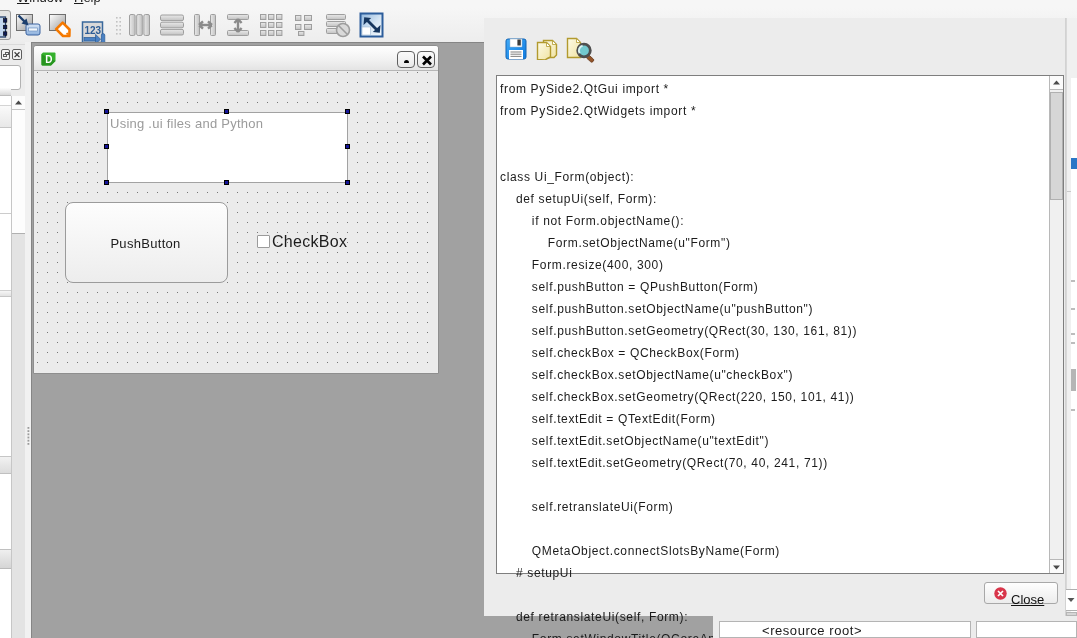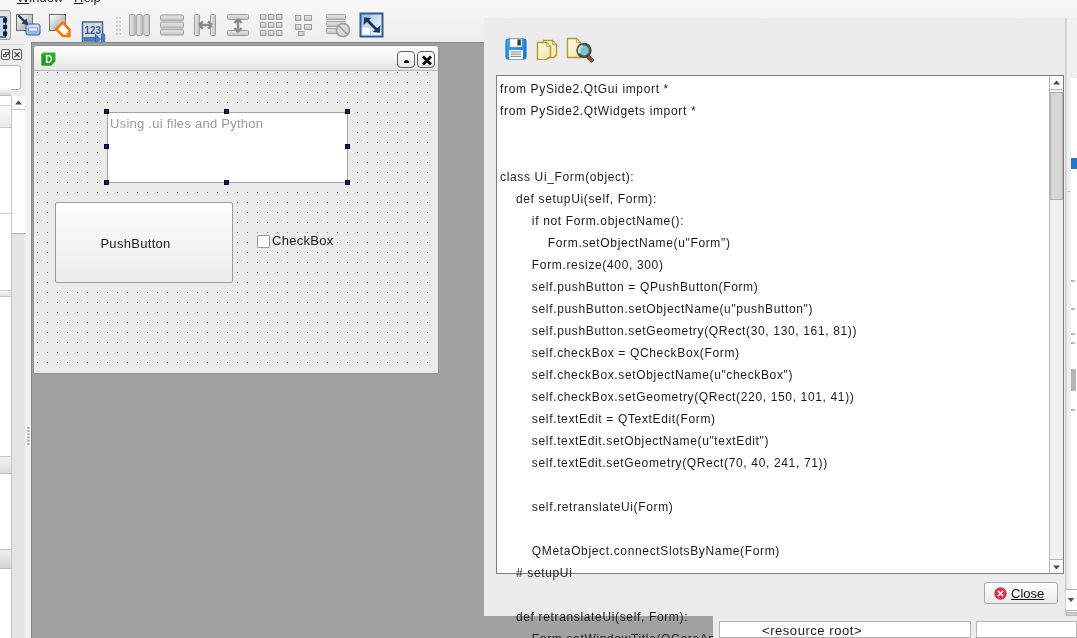--- a/index.html
+++ b/index.html
@@ -243,26 +243,26 @@
         </svg>
     </div>
   </div>
 
   <div class="abs" style="left:3px;top:26px;width:400px;height:300px;background:#ebebeb;background-image:radial-gradient(circle at 0.5px 0.5px, #757575 0.6px, transparent 0.9px);background-size:10px 10px;">
 
     <div class="abs" style="left:70px;top:40px;width:241px;height:71px;background:#ffffff;border:1px solid #a2a2a2;padding-left:48px;">
       <div class="abs" style="left:2px;top:3px;font-size:13px;color:#9b9b9b;letter-spacing:0.25px;">Using .ui files and Python</div>
     </div>
 
-    <div class="abs" style="left:18px;top:130px;width:178px;height:81px;background:linear-gradient(#fdfdfd,#ededed);border:1px solid #9b9b9b;border-radius:2px;">
+    <div class="abs" style="left:28px;top:130px;width:163px;height:81px;background:linear-gradient(#fdfdfd,#ededed);border:1px solid #9b9b9b;border-radius:8px;">
       <div class="abs" style="left:0;top:33px;width:159px;text-align:center;font-size:13px;color:#1c1c1c;letter-spacing:0.3px;">PushButton</div>
     </div>
 
     <div class="abs" style="left:220px;top:163px;width:13px;height:13px;background:#ffffff;border:1px solid #9b9b9b;border-radius:1px;"></div>
-    <div class="abs" style="left:235px;top:161px;font-size:13px;color:#1c1c1c;letter-spacing:0.3px;">CheckBox</div>
+    <div class="abs" style="left:235px;top:161px;font-size:16px;color:#1c1c1c;letter-spacing:0.3px;">CheckBox</div>
 
     <div class="hd" style="left:66.5px;top:36.5px;"></div>
     <div class="hd" style="left:187px;top:36.5px;"></div>
     <div class="hd" style="left:307.5px;top:36.5px;"></div>
     <div class="hd" style="left:66.5px;top:72px;"></div>
     <div class="hd" style="left:307.5px;top:72px;"></div>
     <div class="hd" style="left:66.5px;top:107.5px;"></div>
     <div class="hd" style="left:187px;top:107.5px;"></div>
     <div class="hd" style="left:307.5px;top:107.5px;"></div>
   </div>
@@ -359,21 +359,21 @@
       </div>
       <div class="abs" style="left:0;top:16px;width:13px;height:108px;background:#d6d6d6;border:1px solid #b0b0b0;"></div>
     </div>
   </div>
 
   <div class="abs" style="left:500px;top:564px;width:74px;height:22px;background:linear-gradient(#fefefe,#ececec);border:1px solid #a8a8a8;border-radius:3px;">
     <svg class="abs" style="left:9px;top:4px;" width="13" height="13" viewBox="0 0 13 13">
       <circle cx="6.5" cy="6.5" r="6.2" fill="#d8354a"></circle>
       <path d="M4,4 L9,9 M9,4 L4,9" stroke="#ffffff" stroke-width="1.7"></path>
     </svg>
-    <div class="abs" style="left:26px;top:3px;font-size:13px;color:#111111;text-decoration:underline;">Close</div>
+    <div class="abs" style="left:26px;top:9px;font-size:13px;color:#111111;text-decoration:underline;">Close</div>
   </div>
 </div>
 
 <div class="abs" style="left:713px;top:616px;width:364px;height:22px;background:#ececec;"></div>
 <div class="abs" style="left:719px;top:621px;width:252px;height:17px;background:#ffffff;border:1px solid #b4b4b4;">
   <div class="abs" style="left:23px;top:1px;font-size:13px;color:#1a1a1a;letter-spacing:0.55px;margin-left:19px;">&lt;resource root&gt;</div>
 </div>
 <div class="abs" style="left:976px;top:621px;width:101px;height:17px;background:#ffffff;border:1px solid #b4b4b4;"></div>
 <div class="abs" style="left:1066px;top:612px;width:11px;height:4px;background:#d5d5d5;border:1px solid #b5b5b5;"></div>
 

